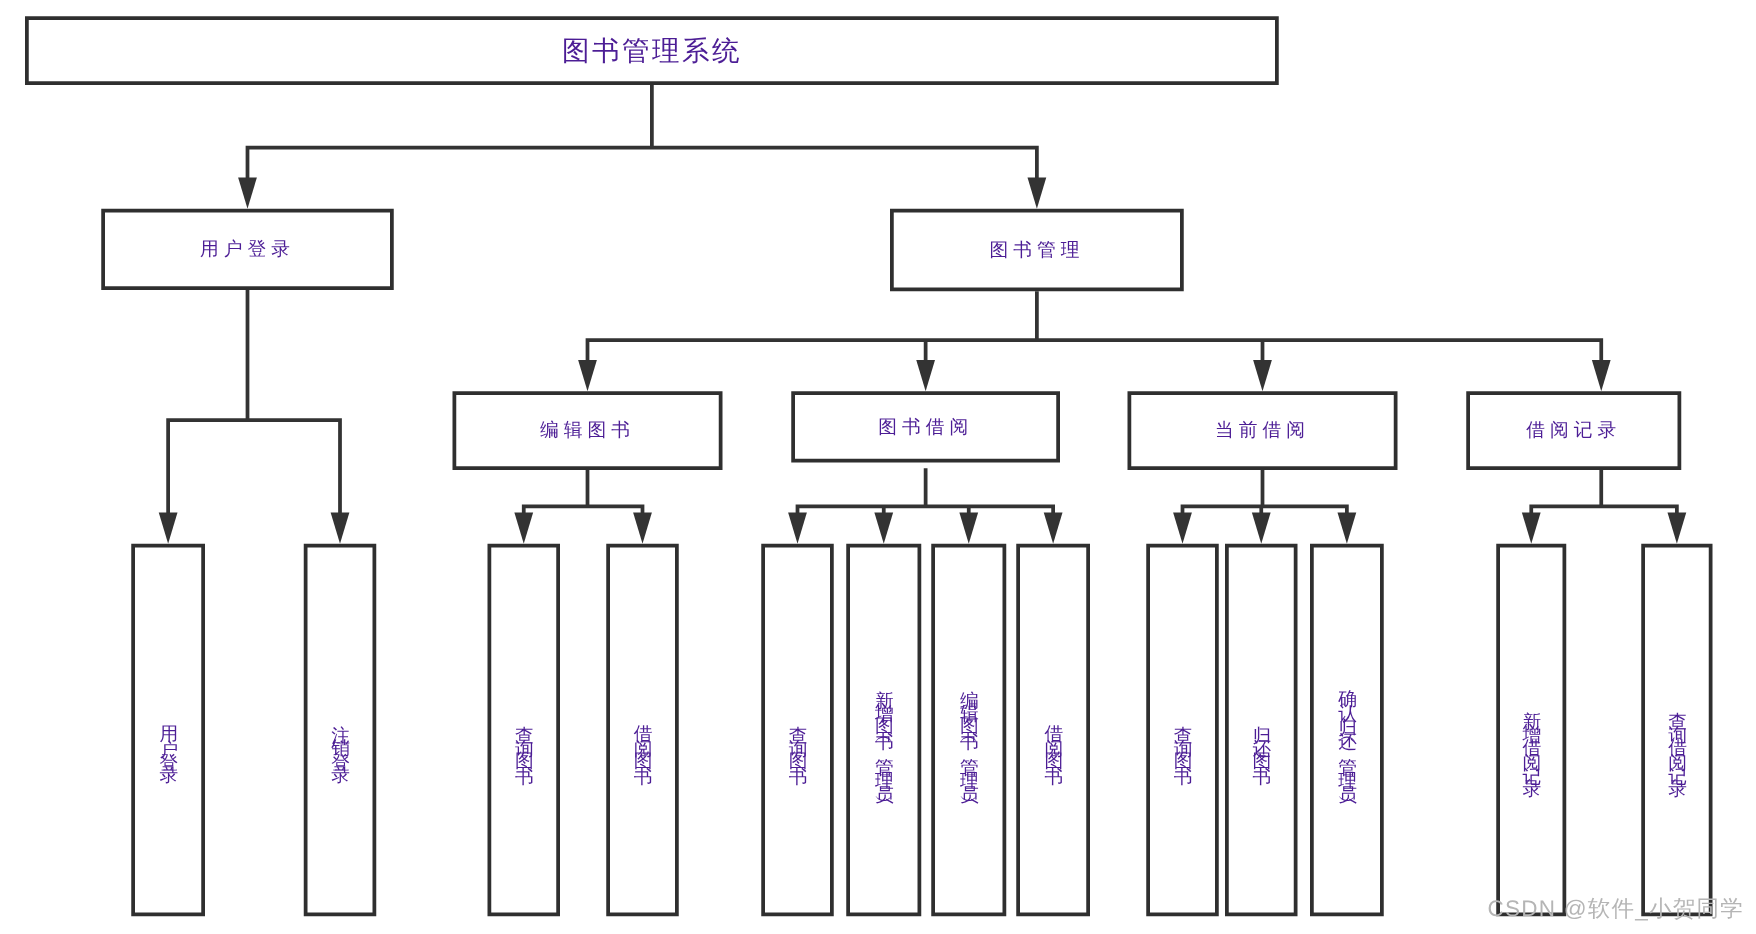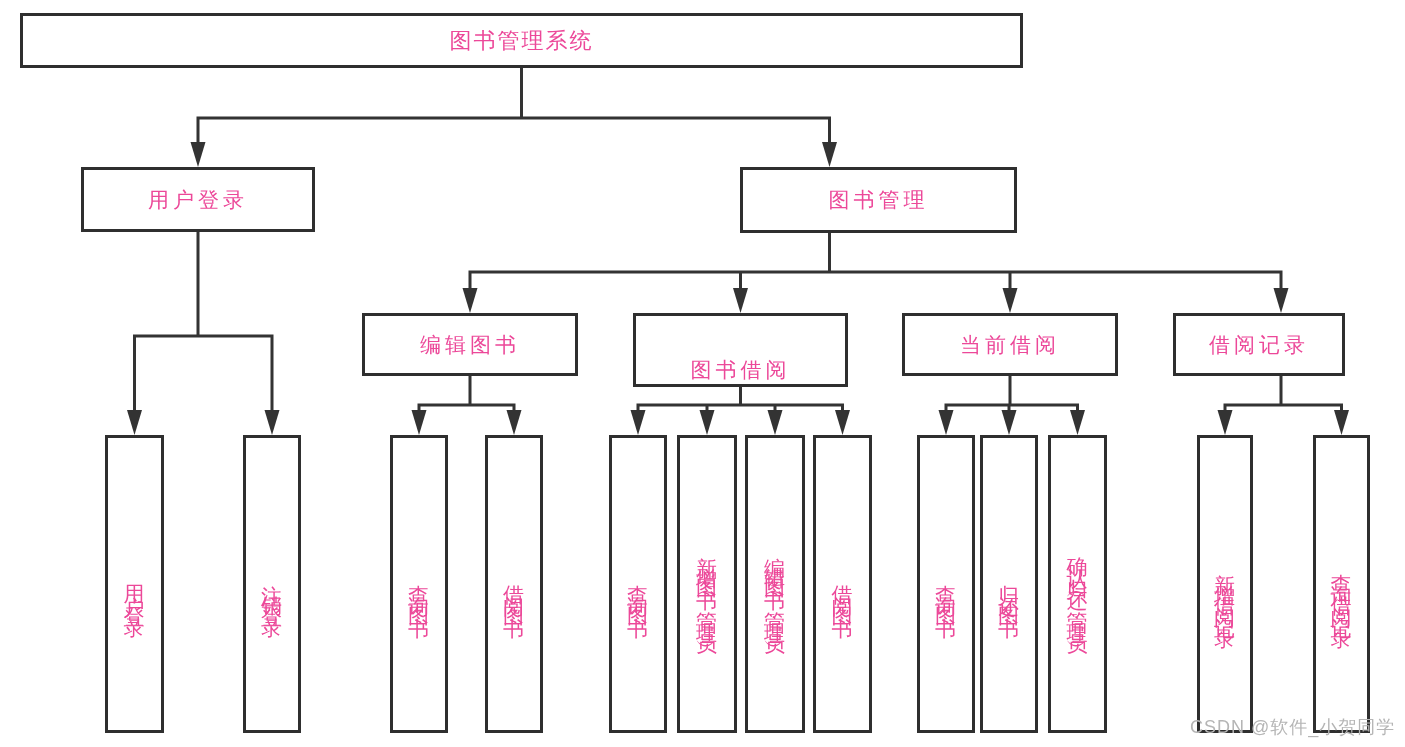--- a/index.html
+++ b/index.html
@@ -23,24 +23,24 @@
     height: 747px;
   }
   .node {
     position: absolute;
     box-sizing: border-box;
     background: #ffffff;
     border: 3px solid #2f2f2f;
     display: flex;
     align-items: center;
     justify-content: center;
-    color: #ec4899;
+    color: #4c1d95;
   }
   .node .lbl {
-    font-size: 21px;
+    font-size: 15px;
     letter-spacing: 4px;
     white-space: nowrap;
   }
   .node.root .lbl {
     font-size: 22px;
     letter-spacing: 2px;
   }
   .node.v .lbl {
     writing-mode: vertical-rl;
     text-orientation: mixed;
@@ -90,27 +90,27 @@
       <polygon points="1217.5,410 1232.5,410 1225,435" fill="#333333"></polygon>
       <polygon points="1334,410 1349,410 1341.5,435" fill="#333333"></polygon>
     </svg>
   <div id="nodes">
       <div class="node h root" style="left: 20px; top: 13px; width: 1003px; height: 55px;">
         <span class="lbl">图书管理系统</span>
       </div>
       <div class="node h" style="left: 81px; top: 167px; width: 234px; height: 65px;">
         <span class="lbl">用户登录</span>
       </div>
-      <div class="node h" style="left: 740px; top: 167px; width: 277px; height: 66px;">
+      <div class="node h" style="left: 712px; top: 167px; width: 235px; height: 66px;">
         <span class="lbl">图书管理</span>
       </div>
       <div class="node h" style="left: 362px; top: 313px; width: 216px; height: 63px;">
         <span class="lbl">编辑图书</span>
       </div>
-      <div class="node h" style="left: 633px; top: 313px; width: 215px; height: 74px; align-items: flex-end;">
+      <div class="node h" style="left: 633px; top: 313px; width: 215px; height: 57px;">
         <span class="lbl">图书借阅</span>
       </div>
       <div class="node h" style="left: 902px; top: 313px; width: 216px; height: 63px; justify-content: center;">
         <span class="lbl">当前借阅</span>
       </div>
       <div class="node h" style="left: 1173px; top: 313px; width: 172px; height: 63px;">
         <span class="lbl">借阅记录</span>
       </div>
       <div class="node v" style="left: 105px; top: 435px; width: 59px; height: 298px;">
         <span class="lbl">用户登录</span>

